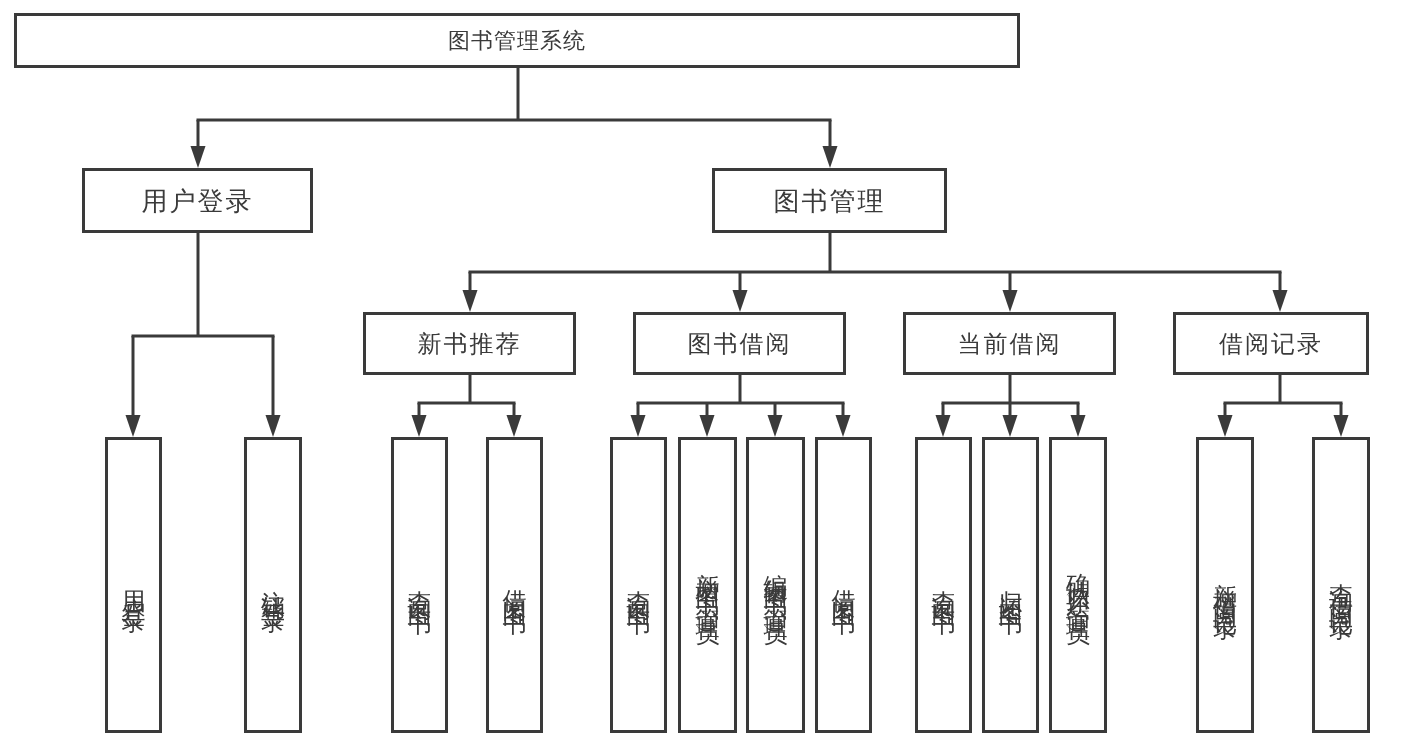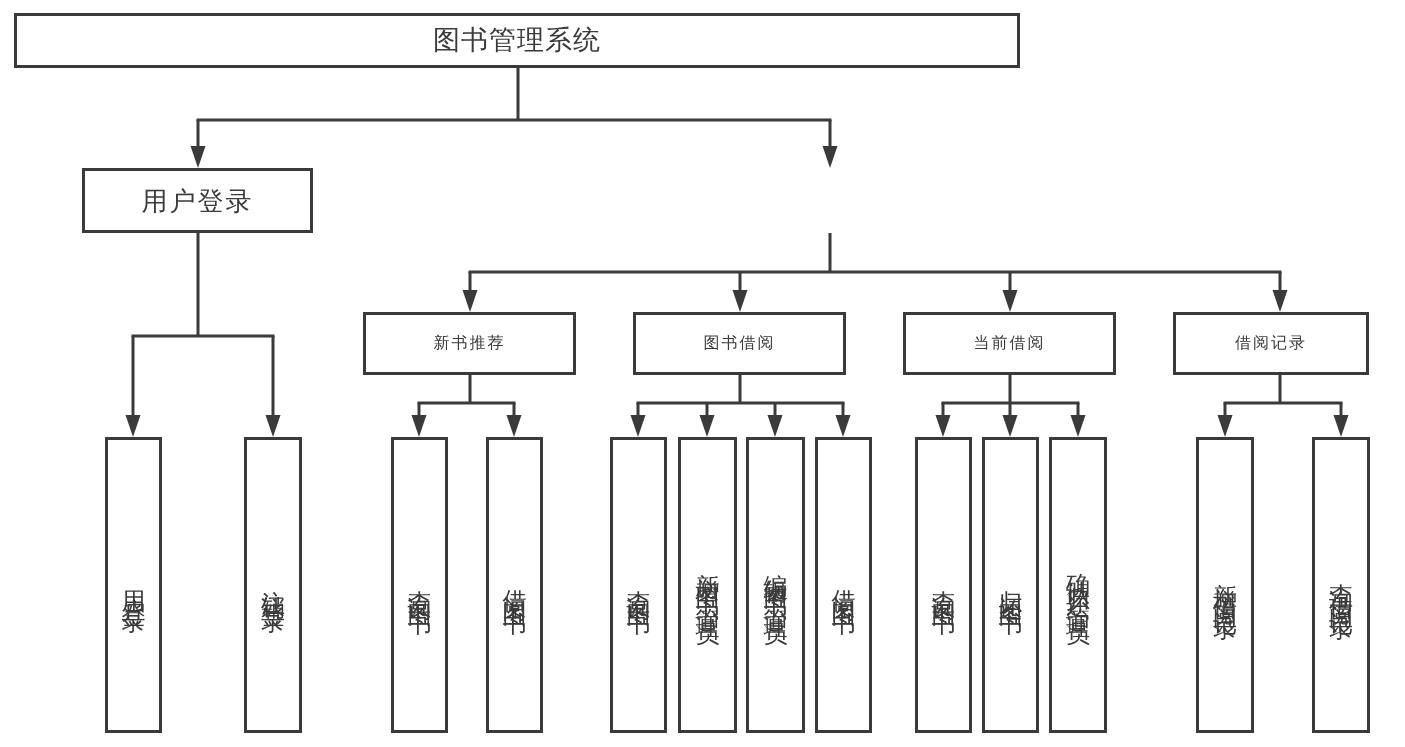--- a/index.html
+++ b/index.html
@@ -9,23 +9,23 @@
   }
   .connectors{position:absolute;left:0;top:0;z-index:1;}
   .connectors line{stroke:var(--line,#3a3a3a);stroke-width:3;}
   .connectors polygon{fill:var(--line,#3a3a3a);}
   .node{
     position:absolute;box-sizing:border-box;border:3px solid var(--line,#3a3a3a);
     background:#fff;display:flex;align-items:center;justify-content:center;
     color:var(--text,#3a3a3a);z-index:2;
   }
   .node span{line-height:1;white-space:nowrap;}
-  .h-root{font-size:27px;letter-spacing:1px;}
+  .h-root{font-size:22px;letter-spacing:1px;}
   .h-lvl1{font-size:26px;letter-spacing:2px;}
-  .h-lvl2{font-size:16px;letter-spacing:2px;font-family:Liberation Mono, monospace;}
+  .h-lvl2{font-size:24px;letter-spacing:2px;}
   .vert span{
     writing-mode:vertical-rl;text-orientation:mixed;
     font-size:24px;letter-spacing:7px;line-height:1;
   }
   .watermark{
     position:absolute;right:4px;bottom:3px;z-index:6;
     font-size:21px;letter-spacing:1px;color:var(--watermark,#9a9a9a);opacity:.6;
   }
 </style>
 </head>
@@ -95,20 +95,23 @@
     <polygon points="1333.5,415 1348.5,415 1341,437"></polygon>
   </svg>
 
   <div class="node h-root" style="left:14px;top:13px;width:1006px;height:55px">
     <span>图书管理系统</span>
   </div>
 
   <div class="node h-lvl1" style="left:82px;top:168px;width:231px;height:65px">
     <span>用户登录</span>
   </div>
+  <div class="node h-lvl1" style="left:712px;top:168px;width:235px;height:65px">
+    <span>图书管理</span>
+  </div>
 
   <div class="node h-lvl2" style="left:363px;top:312px;width:213px;height:63px">
     <span>新书推荐</span>
   </div>
   <div class="node h-lvl2" style="left:903px;top:312px;width:213px;height:63px">
     <span>当前借阅</span>
   </div>
   <div class="node h-lvl2" style="left:633px;top:312px;width:213px;height:63px">
     <span>图书借阅</span>
   </div>

